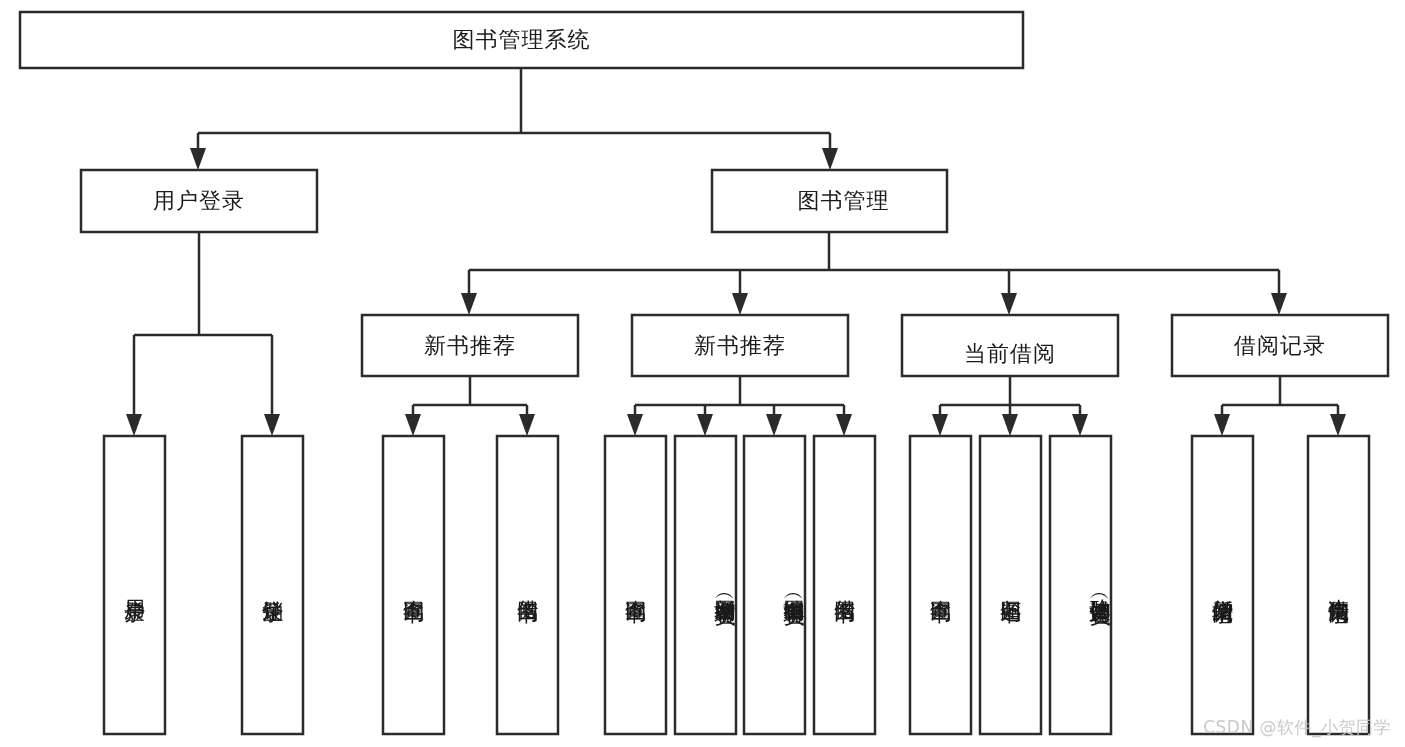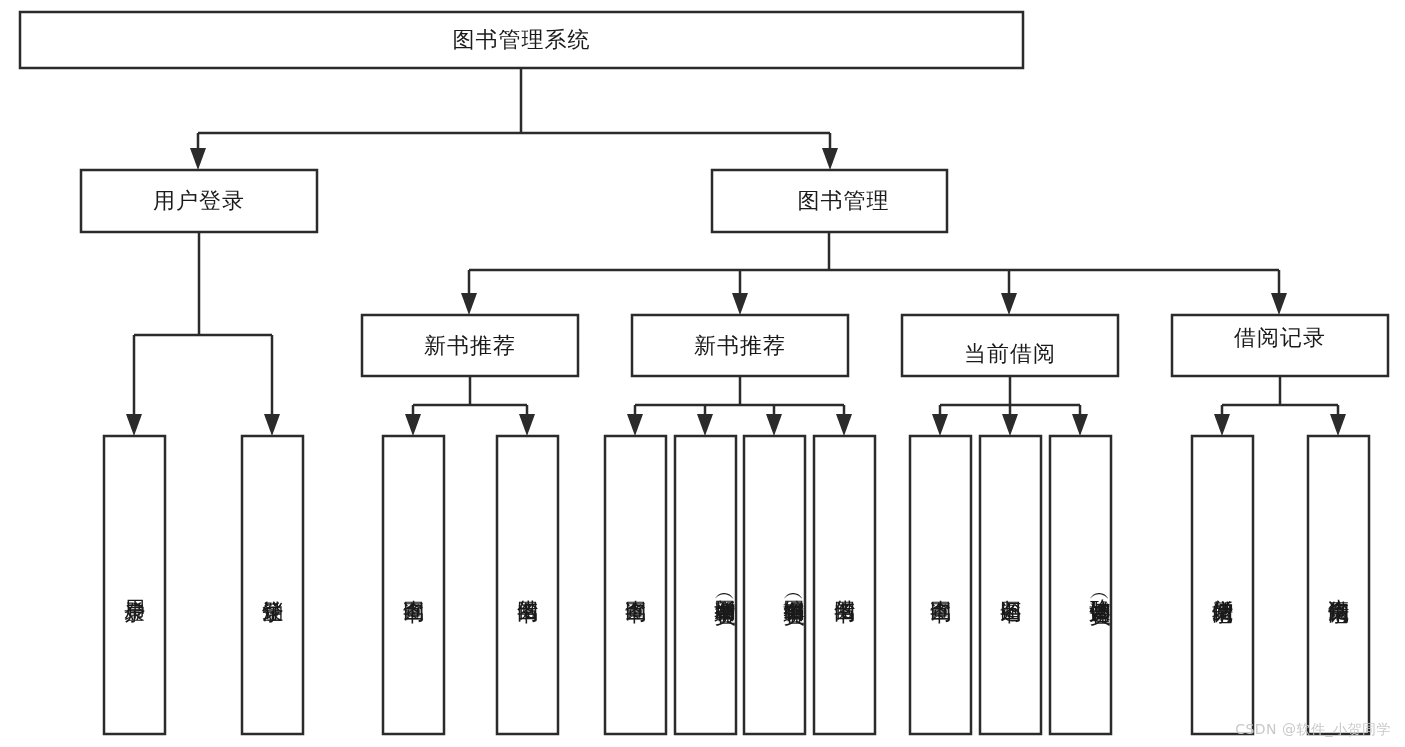--- a/index.html
+++ b/index.html
@@ -31,21 +31,21 @@
   }
   .arrow-head {
     fill: #2b2b2b;
     stroke: none;
   }
   .watermark {
     position: absolute;
     right: 14px;
     bottom: 8px;
     color: #c9c9c9;
-    font-size: 14px;
+    font-size: 17px;
     font-family: "DejaVu Sans", "Liberation Sans", sans-serif;
     letter-spacing: 0.5px;
     white-space: nowrap;
     pointer-events: none;
     text-align: center;
   }
   .vtext {
     position: absolute;
     writing-mode: vertical-rl;
     text-orientation: upright;
@@ -205,21 +205,21 @@
 </svg>
 
 <div class="hbox-label" style="left:20px; top:12px; width:1003px; height:56px;">图书管理系统</div>
 
 <div class="hbox-label" style="left:81px; top:170px; width:236px; height:62px;">用户登录</div>
 <div class="hbox-label" style="left:712px; top:170px; width:235px; height:62px;margin-left:14px;">图书管理</div>
 
 <div class="hbox-label" style="left:362px; top:315px; width:216px; height:61px;">新书推荐</div>
 <div class="hbox-label" style="left:632px; top:315px; width:216px; height:61px;">新书推荐</div>
 <div class="hbox-label" style="left:902px; top:315px; width:216px; height:61px;margin-top:8px;">当前借阅</div>
-<div class="hbox-label" style="left:1172px; top:307px; width:216px; height:61px;">借阅记录</div>
+<div class="hbox-label" style="left:1172px; top:315px; width:216px; height:61px;">借阅记录</div>
 
 <div class="vtext centered" style="left:104px; top:446px; width:61px; height:278px;">用户登录</div>
 <div class="vtext centered" style="left:242px; top:446px; width:61px; height:278px;">注销登录</div>
 
 <div class="vtext centered" style="left:383px; top:446px; width:61px; height:278px;">查询图书</div>
 <div class="vtext centered" style="left:497px; top:446px; width:61px; height:278px;">借阅图书</div>
 
 <div class="vtext centered" style="left:605px; top:446px; width:61px; height:278px;">查询图书</div>
 <div class="vtext" style="left:675px; top:442px; width:61px; height:288px;">新增图书（管理员）</div>
 <div class="vtext" style="left:744px; top:442px; width:61px; height:288px;">编辑图书（管理员）</div>

